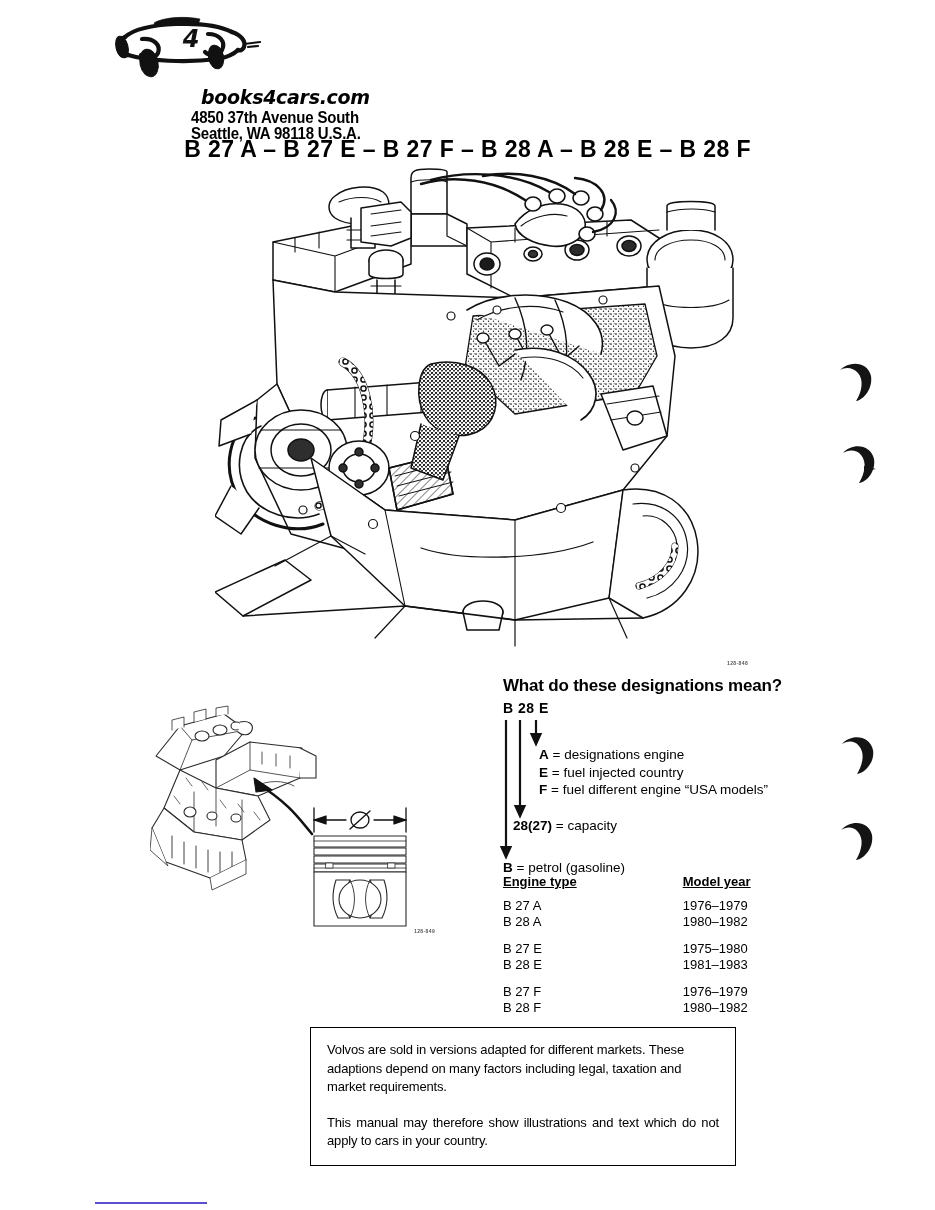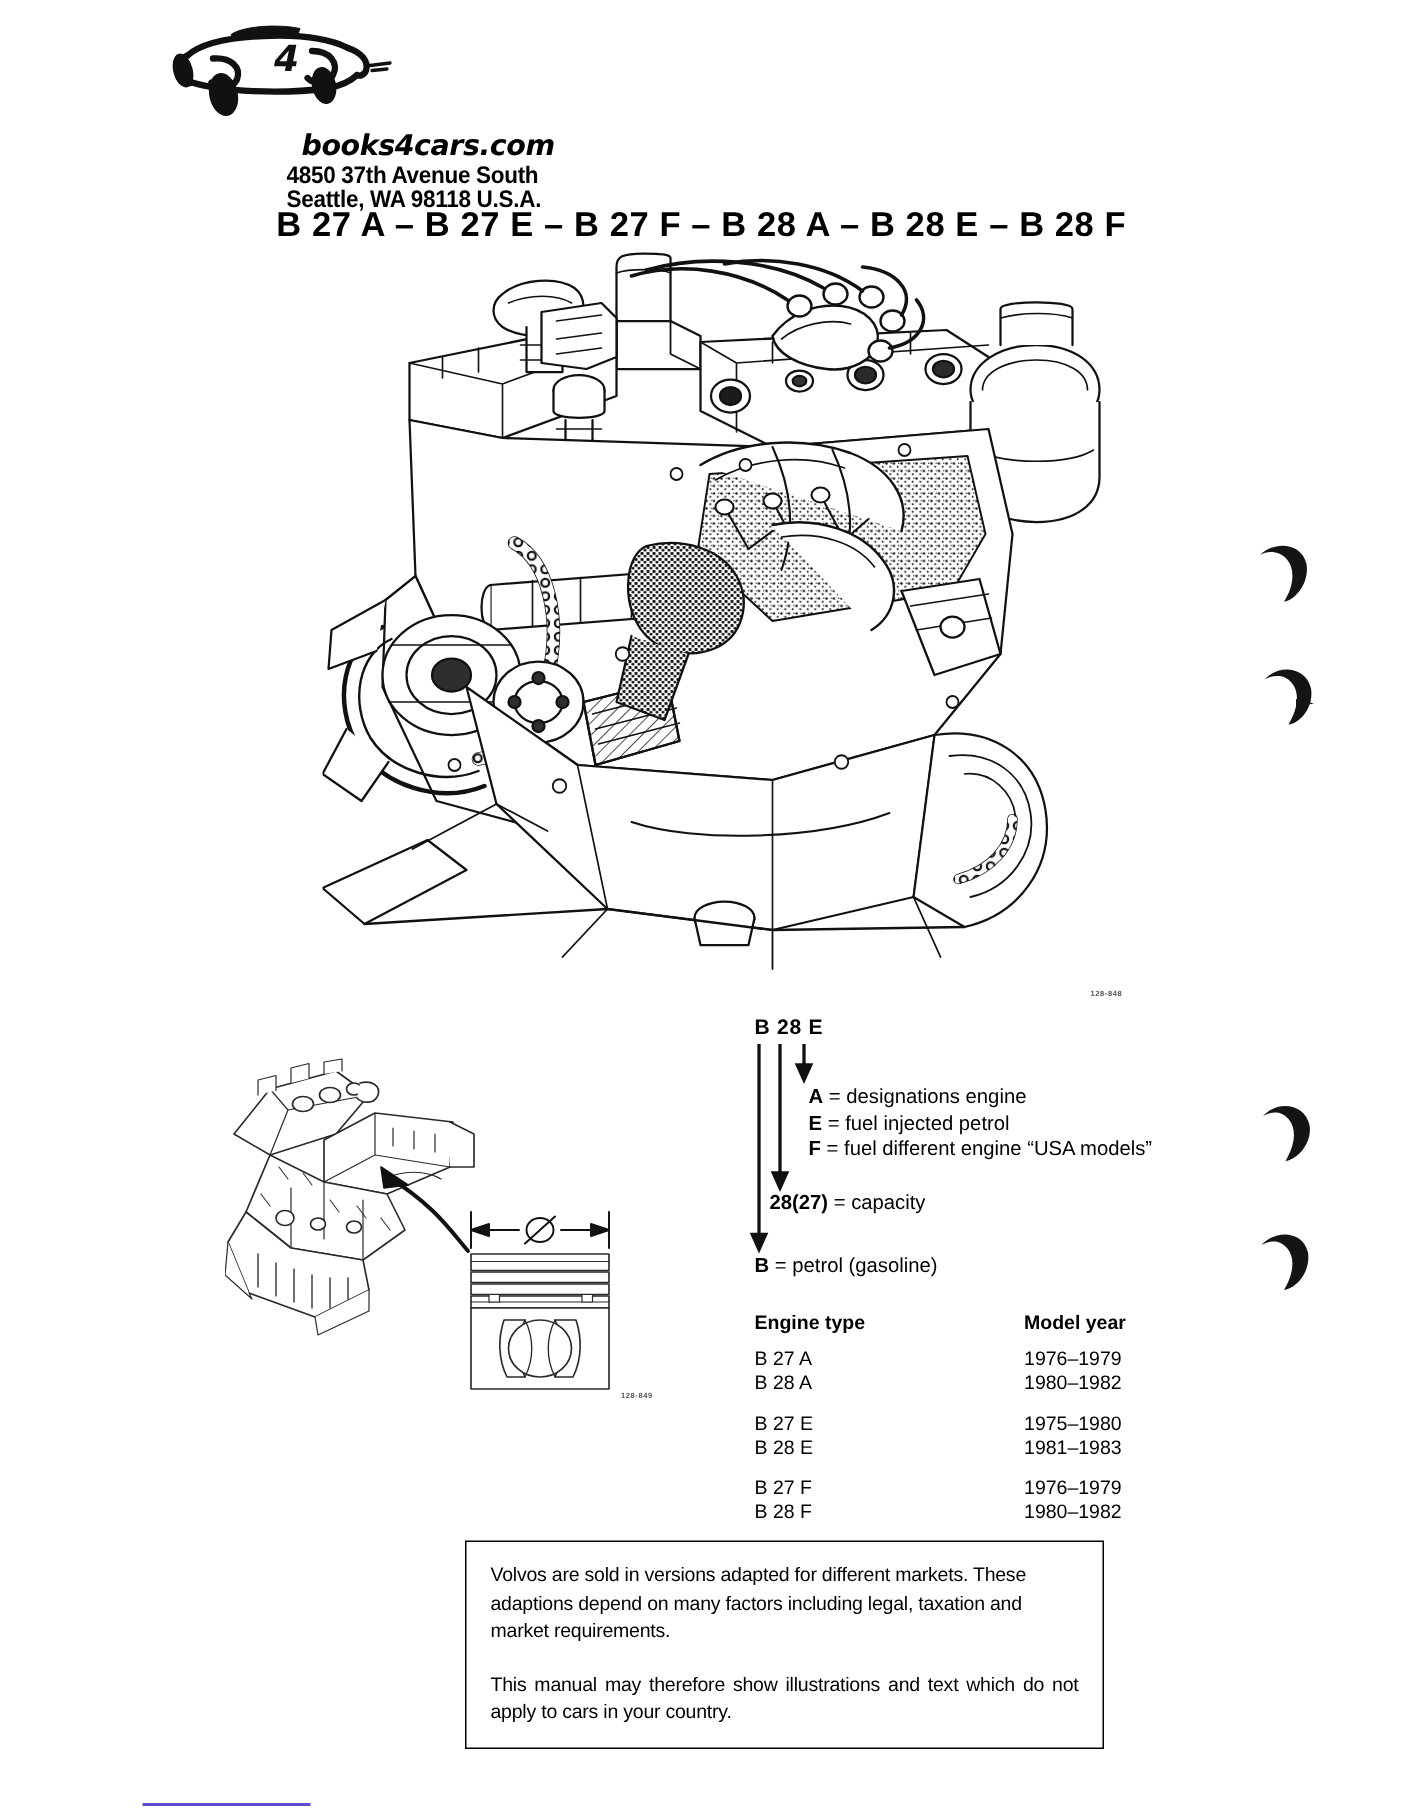--- a/index.html
+++ b/index.html
@@ -190,20 +190,21 @@
     top: 874px;
     border-collapse: collapse;
     font-size: 13px;
   }
   .type-table th {
     text-align: left;
     font-weight: bold;
     font-size: 13px;
     padding: 0 0 9px 0;
     white-space: nowrap;
+    text-decoration: underline;
   }
   .type-table th.col-year, .type-table td.col-year { padding-left: 106px; }
   .type-table td {
     padding: 0 0 1px 0;
     white-space: nowrap;
     font-weight: normal;
   }
   .type-table tr.group-gap td { padding-top: 11px; }
 
   
@@ -550,20 +551,21 @@
         <ellipse cx="210" cy="199" rx="21" ry="19"></ellipse>
         <path d="M200 180 C206 192 206 206 200 218" fill="none" stroke-width="0.9"></path>
         <path d="M220 180 C214 192 214 206 220 218" fill="none" stroke-width="0.9"></path>
       </g>
     </svg>
   </div>
   <div class="fig-id-piston">128-849</div>
 
   <div class="desig-block">
 
+    <div class="desig-heading">What do these designations mean?</div>
 
     <div class="desig-code">B 28 E</div>
 
     <div class="desig-diagram">
 
       <svg viewBox="0 0 70 152" xmlns="http://www.w3.org/2000/svg">
         <g stroke="#111" stroke-width="2.2" fill="#111">
 
           <line x1="33" y1="4" x2="33" y2="20"></line>
           <path d="M33 28 L28.5 18 L37.5 18 Z"></path>
@@ -578,21 +580,21 @@
 
       <div class="desig-letters">
         <div>
           <b>A</b>
           <span>=</span>
           <span>designations engine</span>
         </div>
         <div>
           <b>E</b>
           <span>=</span>
-          <span>fuel injected petrol</span>
+          <span>fuel injected country</span>
         </div>
         <div>
           <b>F</b>
           <span>=</span>
           <span>fuel different engine “USA models”</span>
         </div>
       </div>
 
       <div class="desig-capacity">
         <b>28(27)</b>

